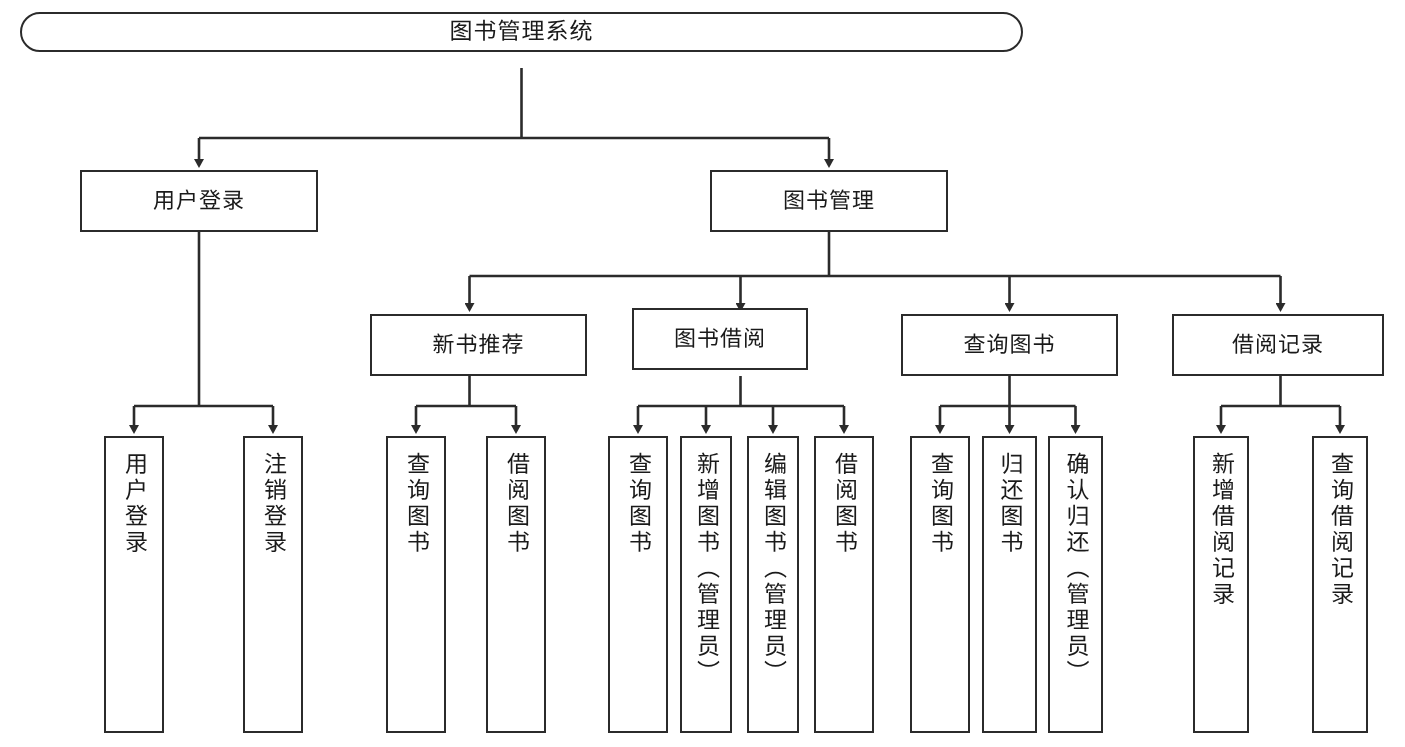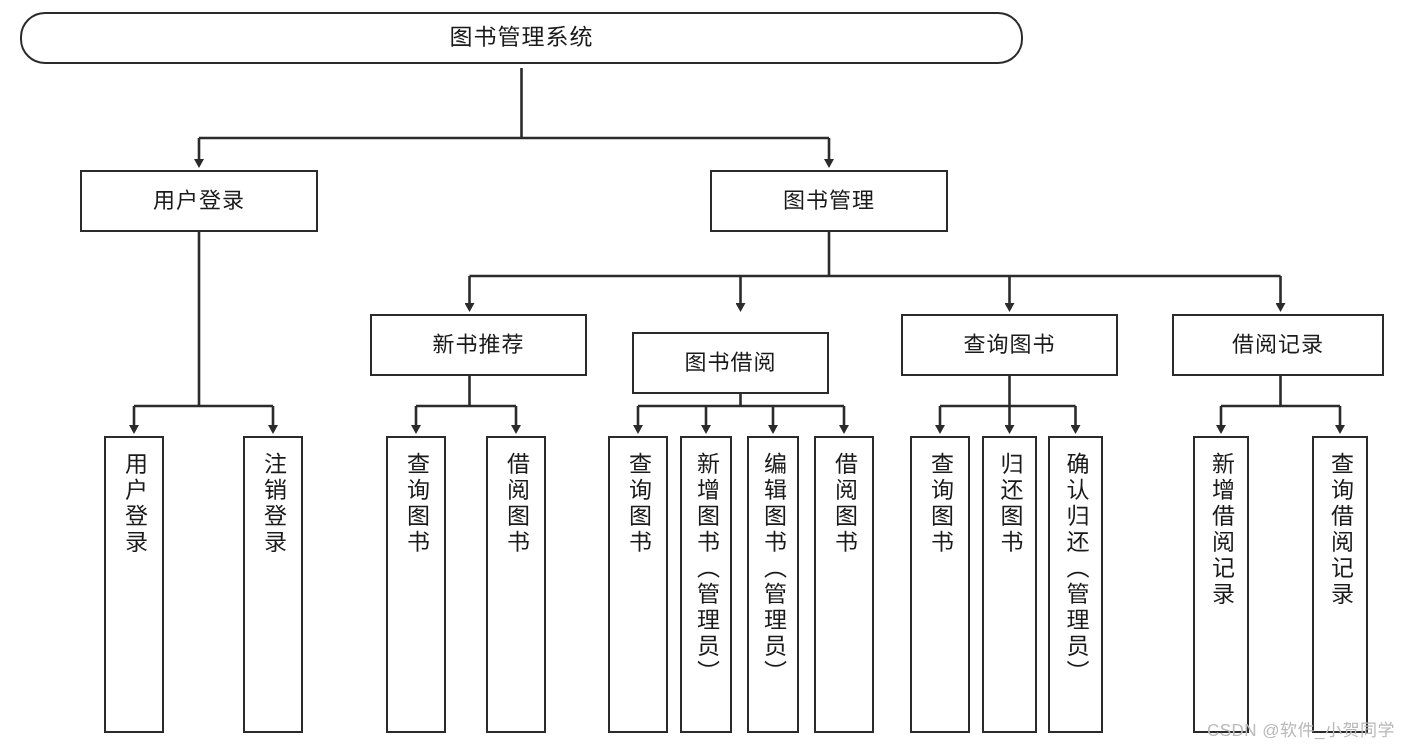--- a/index.html
+++ b/index.html
@@ -120,33 +120,33 @@
         <path d="M1009.5,406 L1009.5,426" marker-end="url(#arrow)"></path>
         <path d="M1075.5,406 L1075.5,426" marker-end="url(#arrow)"></path>
         <path d="M1280.5,376 L1280.5,406"></path>
         <path d="M1221,406 L1340,406"></path>
         <path d="M1221,406 L1221,426" marker-end="url(#arrow)"></path>
         <path d="M1340,406 L1340,426" marker-end="url(#arrow)"></path>
       </g>
   </svg>
 
   <div id="nodes">
-      <div class="node h root" style="left: 20px; top: 12px; width: 1003px; height: 52px; border-radius: 25px;">
+      <div class="node h root" style="left: 20px; top: 12px; width: 1003px; height: 40px; border-radius: 25px;">
         <span class="lbl">图书管理系统</span>
       </div>
       <div class="node h level2" style="left: 80px; top: 170px; width: 238px; height: 62px;">
         <span class="lbl">用户登录</span>
       </div>
       <div class="node h level2" style="left: 710px; top: 170px; width: 238px; height: 62px;">
         <span class="lbl">图书管理</span>
       </div>
       <div class="node h level3" style="left: 370px; top: 314px; width: 217px; height: 62px;">
         <span class="lbl">新书推荐</span>
       </div>
-      <div class="node h level3" style="left: 632px; top: 332px; width: 197px; height: 62px;">
+      <div class="node h level3" style="left: 632px; top: 308px; width: 176px; height: 62px;">
         <span class="lbl">图书借阅</span>
       </div>
       <div class="node h level3" style="left: 901px; top: 314px; width: 217px; height: 62px;">
         <span class="lbl">查询图书</span>
       </div>
       <div class="node h level3" style="left: 1172px; top: 314px; width: 212px; height: 62px;">
         <span class="lbl">借阅记录</span>
       </div>
       <div class="node v leaf" style="left: 104px; top: 436px; width: 60px; height: 297px;">
         <span class="lbl">用户登录</span>
@@ -182,14 +182,13 @@
         <span class="lbl">确认归还（管理员）</span>
       </div>
       <div class="node v leaf" style="left: 1193px; top: 436px; width: 56px; height: 297px;">
         <span class="lbl">新增借阅记录</span>
       </div>
       <div class="node v leaf" style="left: 1312px; top: 436px; width: 56px; height: 297px;">
         <span class="lbl">查询借阅记录</span>
       </div>
     </div>
 
-  <div id="watermark">CSDN @软件_小贺同学</div>
 </div>
 
 </body></html>

